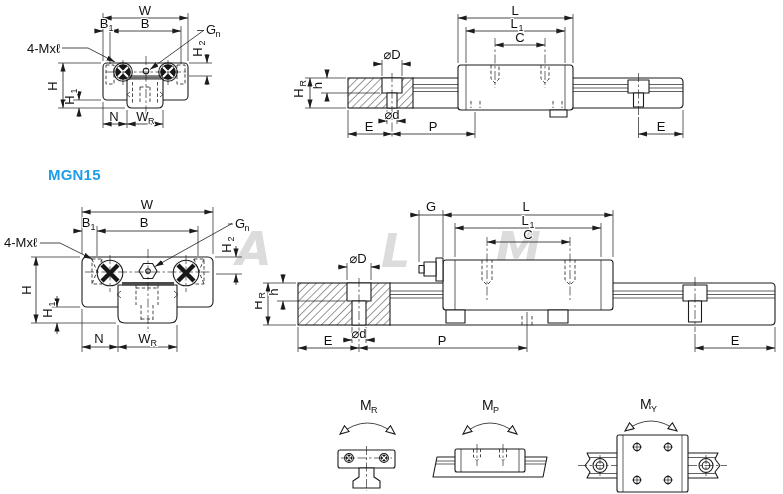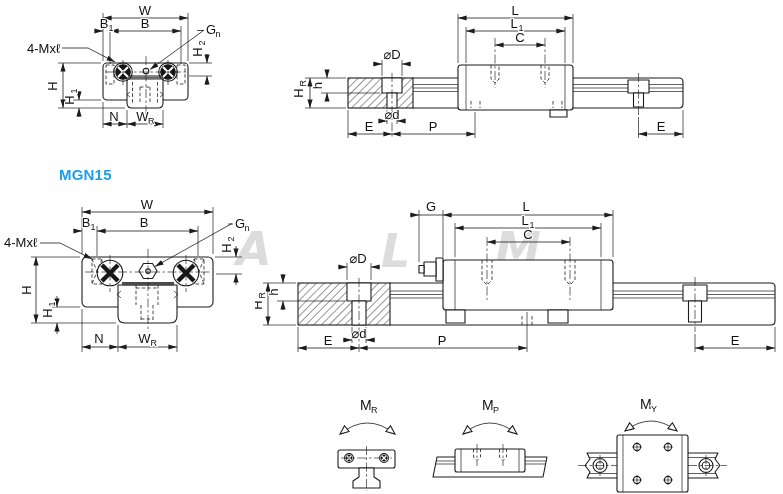--- a/index.html
+++ b/index.html
@@ -9,21 +9,21 @@
   
   .s   {stroke:#1c1c1c;stroke-width:1.1;fill:none;stroke-linejoin:round;stroke-linecap:round;}
   .sf  {stroke:#1c1c1c;stroke-width:1.1;fill:#fff;stroke-linejoin:round;}
   .thin{stroke:#1c1c1c;stroke-width:0.7;fill:none;}
   .dim {stroke:#1c1c1c;stroke-width:0.8;fill:none;}
   .dash{stroke:#1c1c1c;stroke-width:0.8;fill:none;stroke-dasharray:3.5 2.2;}
   .cl  {stroke:#1c1c1c;stroke-width:0.65;fill:none;stroke-dasharray:9 2.5 2.5 2.5;}
   .txt {font:13px "Liberation Sans",sans-serif;fill:#111;paint-order:stroke fill;stroke:#fff;stroke-width:2px;}
   .sub {font:9px "Liberation Sans",sans-serif;fill:#111;paint-order:stroke fill;stroke:#fff;stroke-width:2px;}
   .txtm{font:14px "Liberation Sans",sans-serif;fill:#111;}
-  #model-label{position:absolute;left:59px;top:166px;z-index:2;
+  #model-label{position:absolute;left:48px;top:166px;z-index:2;
       font:bold 15px "Liberation Sans",sans-serif;color:#1e9de9;letter-spacing:.2px;}
   .wm{position:absolute;z-index:0;font:bold italic 46px "DejaVu Sans",sans-serif;color:#dcdcdc;}
   #wm-a{left:236px;top:222px;}
   #wm-l{left:381px;top:224px;}
   #wm-m{left:495px;top:222px;}
 </style>
 </head>
 <body>
 
 <div id="stage">

